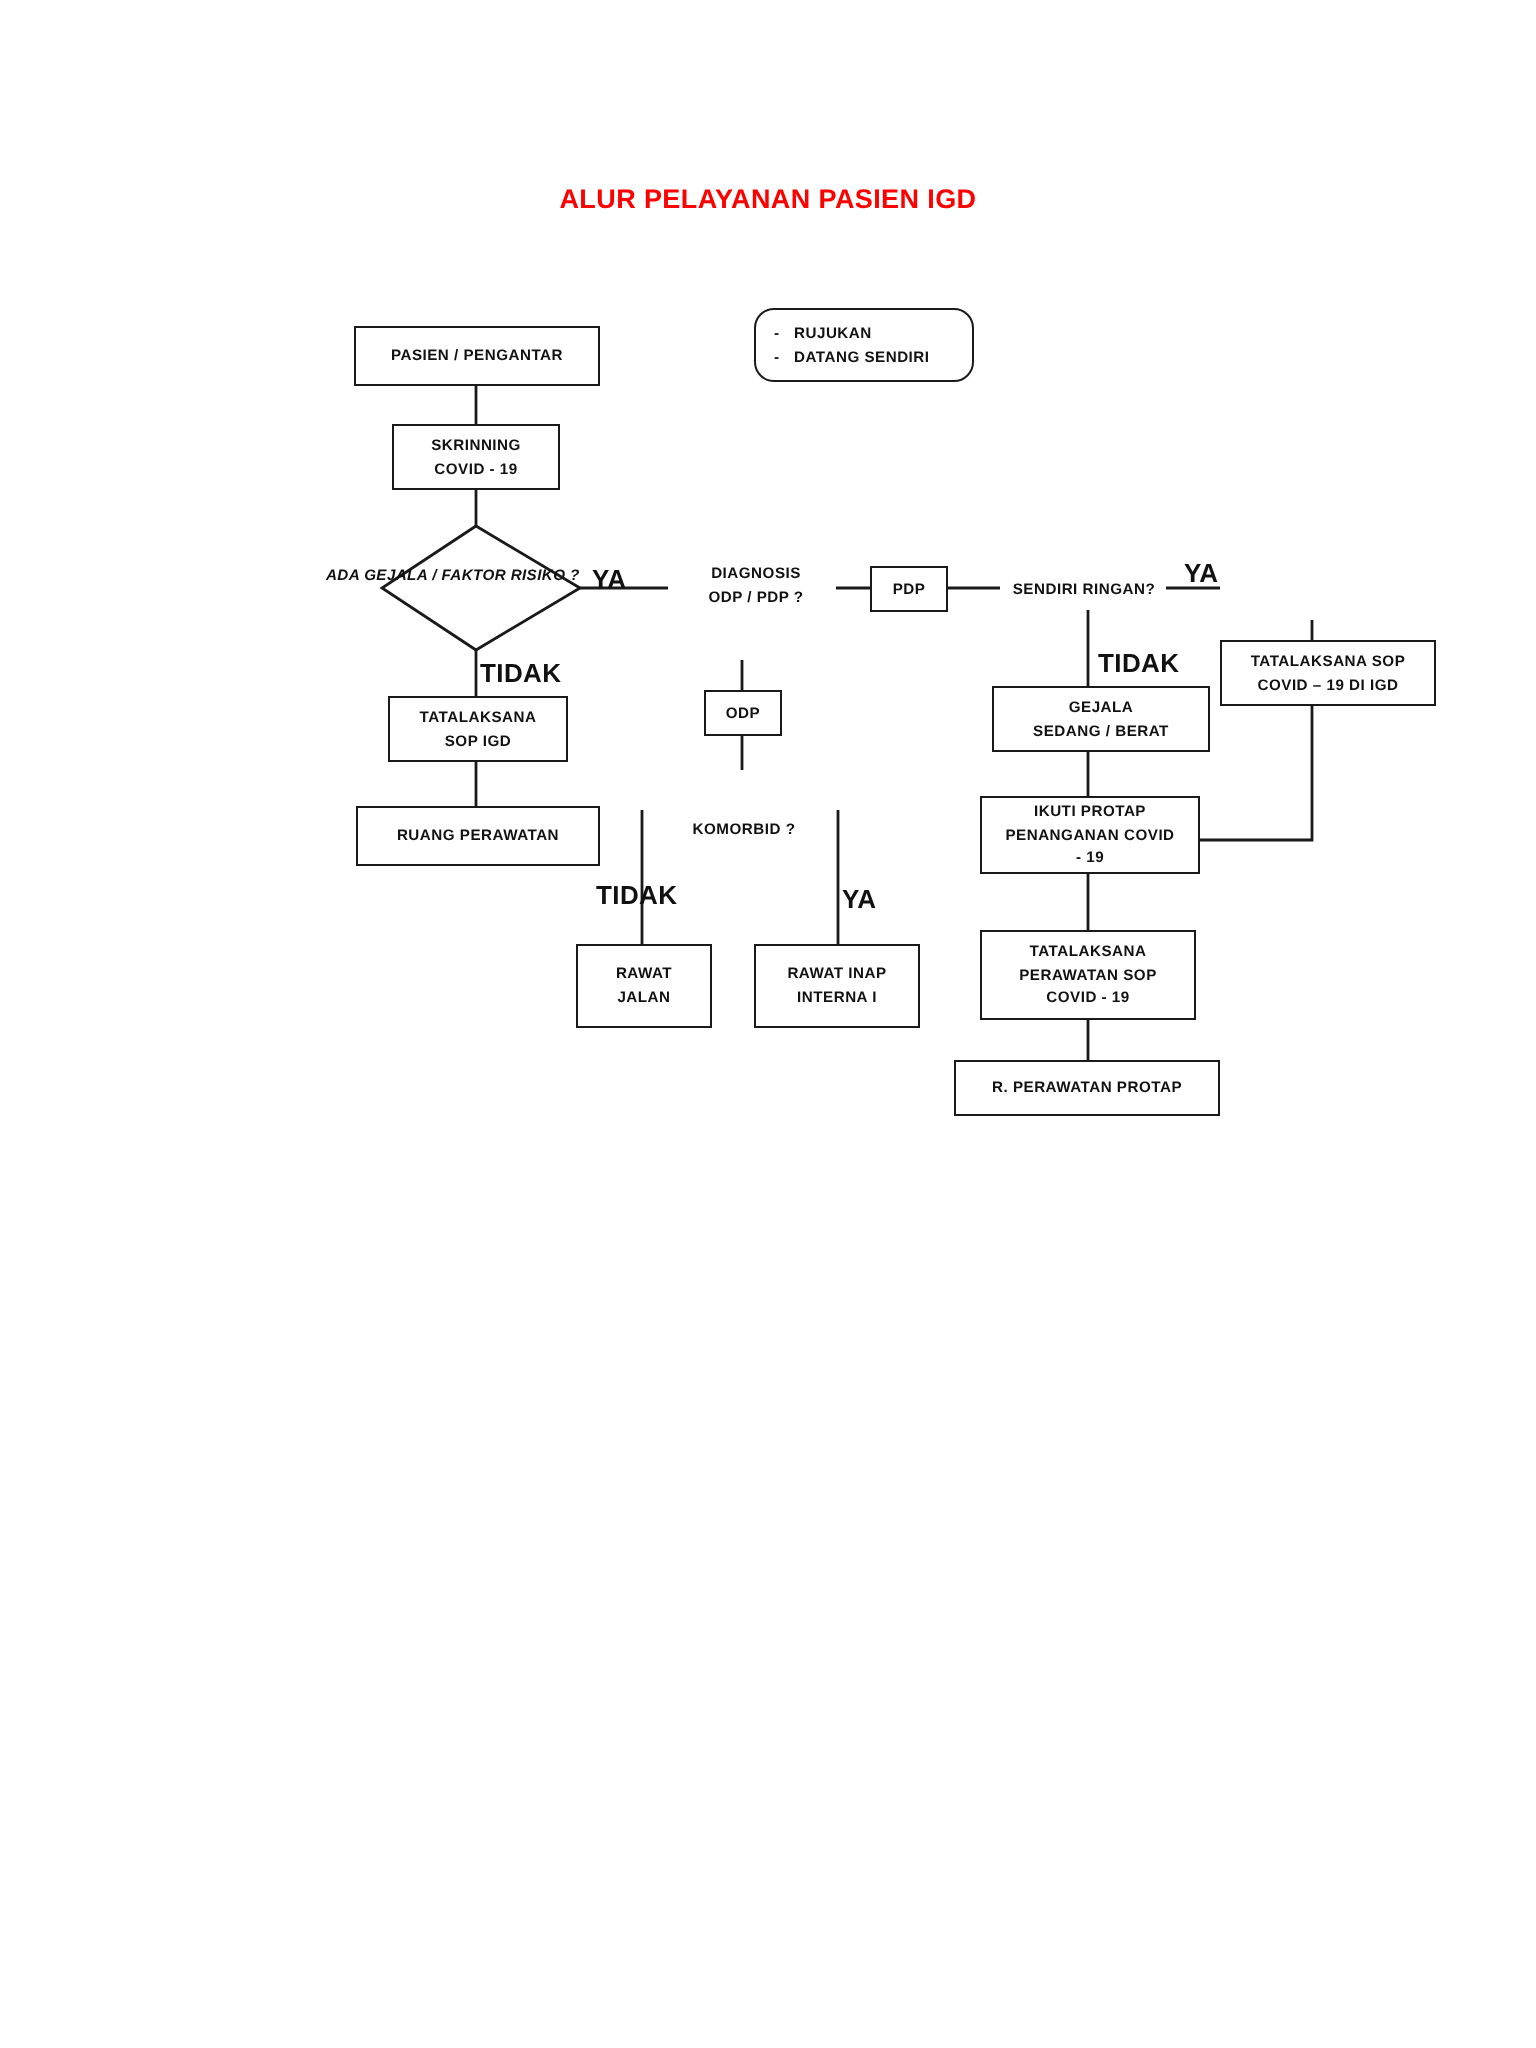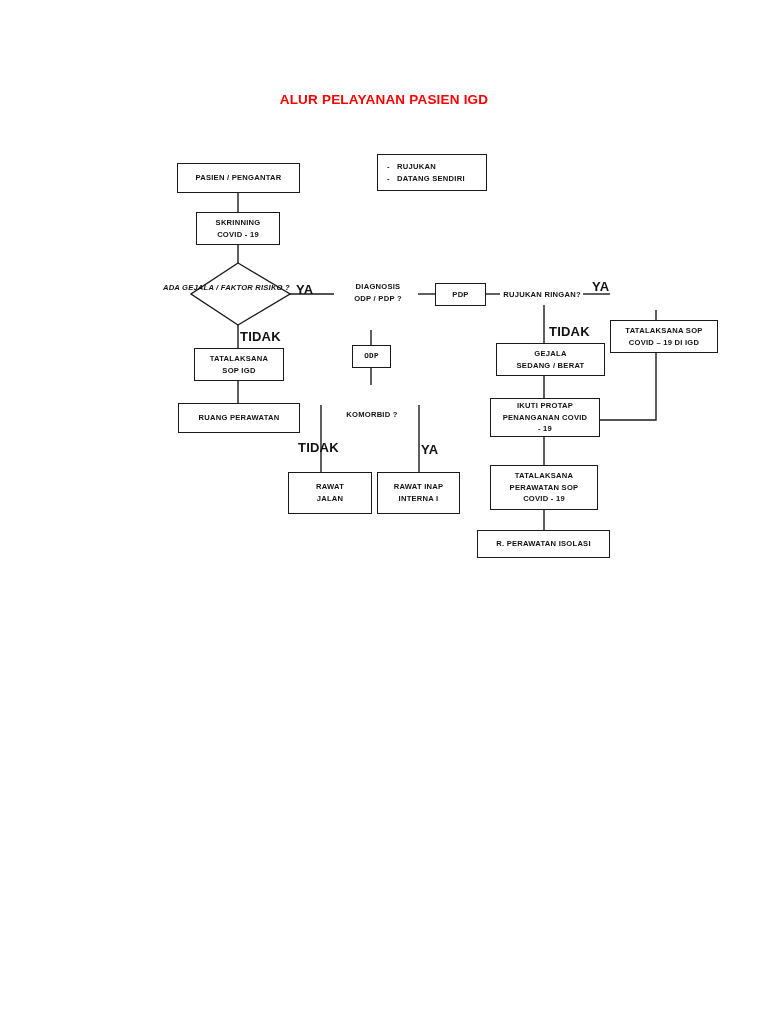--- a/index.html
+++ b/index.html
@@ -47,20 +47,21 @@
     line-height: 1.55;
     letter-spacing: 0.25px;
     background: #ffffff;
     z-index: 3;
   }
   .node .ln { display: block; white-space: nowrap; }
   .listbox {
     align-items: flex-start;
     justify-content: center;
     padding-left: 9px;
+    border-radius: 10px;
   }
   .listbox .ln { text-align: left; }
   .bullet { display: inline-block; width: 10px; }
   .freetext {
     position: absolute;
     font-size: 7.6px;
     font-weight: bold;
     color: #111111;
     text-align: center;
     line-height: 1.55;
@@ -167,36 +168,36 @@
 
   <div class="edgelabel" style="left:296px; top:282px;">YA</div>
 
   <div class="edgelabel" style="left:240px; top:329px;">TIDAK</div>
 
   <div class="freetext" style="left:337px; top:281px; width:82px;">
     <span class="ln">DIAGNOSIS</span>
     <span class="ln">ODP / PDP ?</span>
   </div>
 
-  <div class="node" style="left:435px; top:283px; width:51px; height:23px;">
+  <div class="node" style="left:435px; top:283px; width:39px; height:23px;">
     <span class="ln">PDP</span>
   </div>
 
-  <div class="freetext" style="left:501px; top:289px; width:82px;">RUJUKAN RINGAN?</div>
+  <div class="freetext" style="left:501px; top:289px; width:82px;">SENDIRI RINGAN?</div>
 
   <div class="edgelabel" style="left:592px; top:279px;">YA</div>
 
   <div class="node" style="left:610px; top:277px; width:108px; height:33px;margin-top:43px;">
     <span class="ln">TATALAKSANA SOP</span>
     <span class="ln">COVID – 19 DI IGD</span>
   </div>
 
   <div class="edgelabel" style="left:549px; top:324px;">TIDAK</div>
 
-  <div class="node" style="left:352px; top:345px; width:39px; height:23px;font-family:Liberation Mono, monospace;">
+  <div class="node" style="left:352px; top:345px; width:39px; height:23px;">
     <span class="ln">ODP</span>
   </div>
 
   <div class="node" style="left:194px; top:348px; width:90px; height:33px;">
     <span class="ln">TATALAKSANA</span>
     <span class="ln">SOP IGD</span>
   </div>
 
   <div class="node" style="left:496px; top:343px; width:109px; height:33px;">
     <span class="ln">GEJALA</span>
@@ -218,27 +219,27 @@
   <div class="edgelabel" style="left:298px; top:440px;">TIDAK</div>
 
   <div class="edgelabel" style="left:421px; top:442px;">YA</div>
 
   <div class="node" style="left:490px; top:465px; width:108px; height:45px;">
     <span class="ln">TATALAKSANA</span>
     <span class="ln">PERAWATAN SOP</span>
     <span class="ln">COVID - 19</span>
   </div>
 
-  <div class="node" style="left:288px; top:472px; width:84px; height:42px;">
+  <div class="node" style="left:288px; top:472px; width:68px; height:42px;">
     <span class="ln">RAWAT</span>
     <span class="ln">JALAN</span>
   </div>
 
   <div class="node" style="left:377px; top:472px; width:83px; height:42px;">
     <span class="ln">RAWAT  INAP</span>
     <span class="ln">INTERNA I</span>
   </div>
 
   <div class="node" style="left:477px; top:530px; width:133px; height:28px;">
-    <span class="ln">R. PERAWATAN ISOLASI</span>
+    <span class="ln">R. PERAWATAN PROTAP</span>
   </div>
 
 </div>
 
 </body></html>

